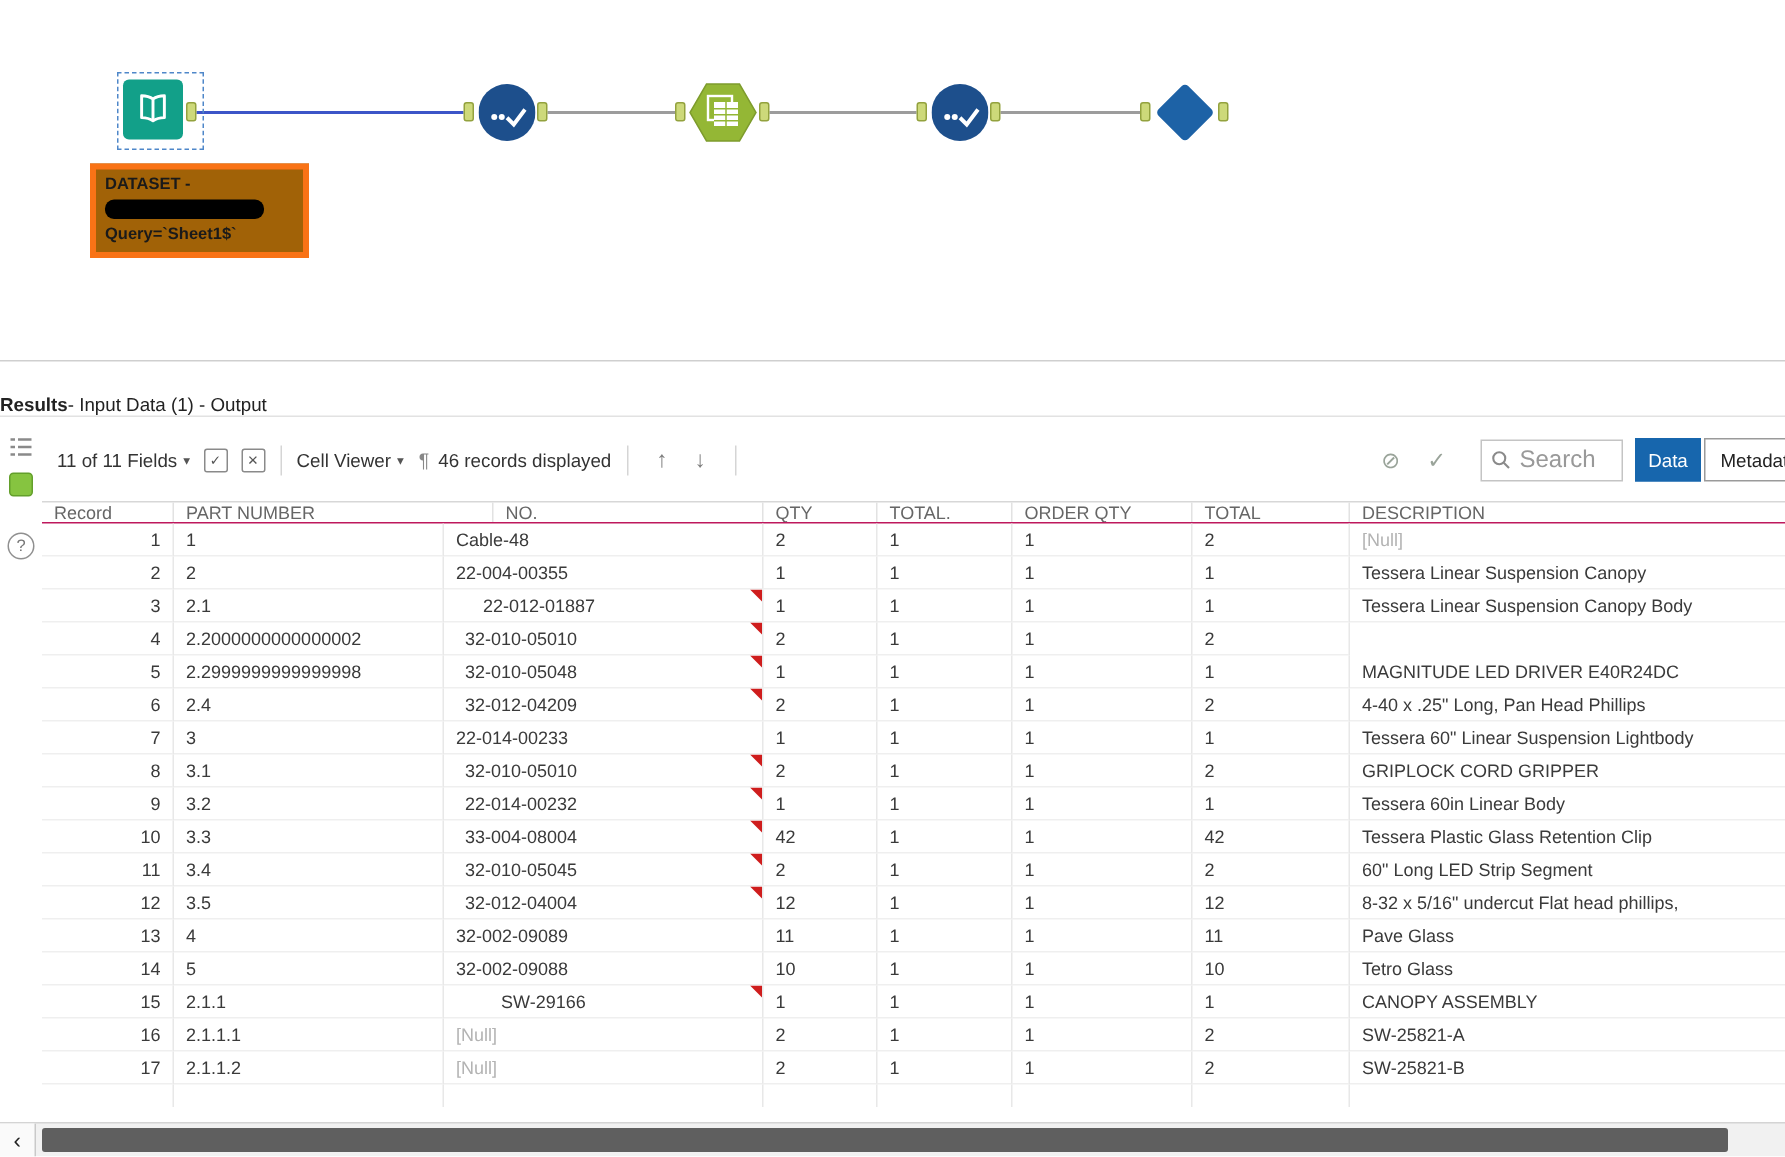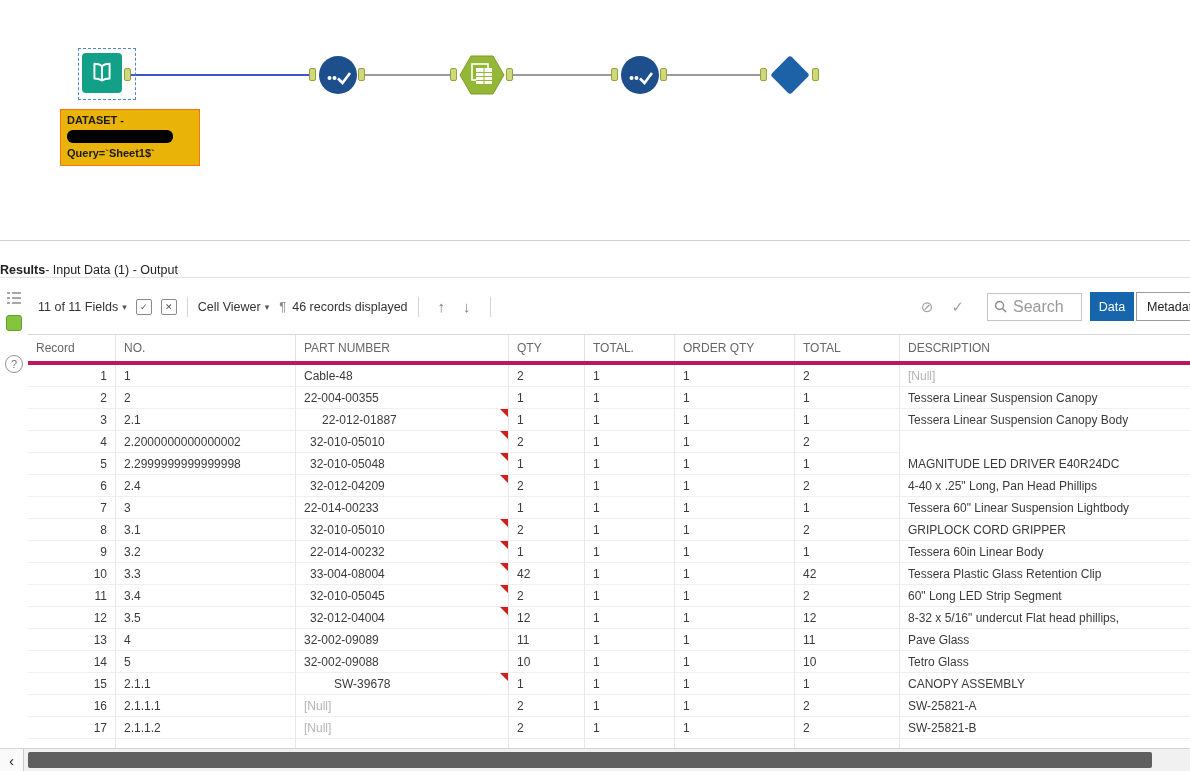--- a/index.html
+++ b/index.html
@@ -12,21 +12,21 @@
   .conn.blue{background:#3c55c8}
   .conn.gray{background:#9c9c9c}
   .tool{position:absolute;display:flex;align-items:center;justify-content:center}
   .t-input{left:82px;top:53px;width:40px;height:40px;background:#12a089;border-radius:4px}
   .t-circle{width:38px;height:38px;top:56px}
   .t-hex{left:459px;top:55px;width:46px;height:40px}
   .t-diamond{left:776px;top:61px;width:28px;height:28px;background:#1d62a6;transform:rotate(45deg);border-radius:3px;display:grid;grid-template-columns:10px 10px;grid-template-rows:10px 10px;gap:3px;place-content:center}
   .t-diamond span{background:#fff;border-radius:1px}
   .sel-box{position:absolute;left:78px;top:48px;width:56px;height:50px;border:1px dashed #4f87c9}
   .anchor{position:absolute;width:7px;height:13px;background:#cdd97a;border:1px solid #93a23e;border-radius:2px;box-sizing:border-box;top:68px}
-  .annotation{position:absolute;left:60px;top:109px;width:126px;background:#eab308;border:1px solid #f97316;padding:3px 6px;font-size:11px;line-height:1.4;color:#1a1a1a}
+  .annotation{position:absolute;left:60px;top:109px;width:126px;background:#a16207;border:4px solid #f97316;padding:3px 6px;font-size:11px;line-height:1.4;color:#1a1a1a}
   .annotation .ln{font-weight:700;white-space:nowrap}
   .redaction{width:106px;height:13px;background:#000;border-radius:6px;margin:2px 0 3px}
 
   
   .results{position:absolute;top:240px;left:0;right:0;bottom:0;border-top:1px solid #cfcfcf;background:#fff}
   .r-title{position:absolute;top:0;left:0;right:0;height:37px;display:flex;align-items:flex-end;padding-left:0;font-size:12.5px;color:#222;border-bottom:1px solid #e2e2e2;box-sizing:border-box}
   .r-title .b{font-weight:700}
   .r-body{position:absolute;top:38px;left:0;right:0;bottom:23px;display:flex}
   .side{width:28px;flex:0 0 auto;display:flex;flex-direction:column;align-items:center;padding-top:12px;gap:10px}
   .side .green-anchor{width:16px;height:16px;background:#86c440;border:1px solid #639f2b;border-radius:3px;box-sizing:border-box}
@@ -43,21 +43,21 @@
   .mut{font-size:15px;color:#9aa49a;margin:0 9px}
   .push{margin-left:auto}
   .search{display:flex;align-items:center;border:1px solid #c4c4c4;height:28px;width:95px;padding:0 6px;gap:4px;box-sizing:border-box;background:#fff;margin-left:14px;flex:0 0 auto}
   .search input{border:0;outline:0;width:62px;font-size:16px;color:#333;font-family:inherit;background:transparent}
   .search input::placeholder{color:#999}
   .tab{height:29px;display:flex;align-items:center;font-size:12.5px;box-sizing:border-box;flex:0 0 auto;justify-content:center}
   .tab.data{background:#1766ad;color:#fff;width:44px;border:1px solid #1766ad;margin-left:8px}
   .tab.meta{background:#fff;color:#222;width:72px;border:1px solid #9a9a9a;margin-left:2px;margin-right:-18px;justify-content:flex-start;padding-left:10px}
 
   .grid{flex:1;min-height:0;overflow:hidden;font-size:12px;color:#3a3a3a}
-  .g-head{display:flex;height:31px;border-top:1px solid #d7d7d7;border-bottom:4px solid #be185d;color:#666;box-sizing:border-box}
+  .g-head{display:flex;height:15px;border-top:1px solid #d7d7d7;border-bottom:1px solid #be185d;color:#666;box-sizing:border-box}
   .hc{padding:0 8px;box-sizing:border-box;border-right:1px solid #e2e2e2;display:flex;align-items:center;flex:0 0 auto;overflow:hidden;white-space:nowrap}
   .g-row{display:flex;height:22px;flex:0 0 auto}
   .gc{position:relative;padding:0 8px;box-sizing:border-box;border-right:1px solid #e8e8e8;border-bottom:1px solid #efefef;display:flex;align-items:center;flex:0 0 auto;white-space:nowrap;overflow:hidden}
   .gc.right{justify-content:flex-end}
   .gc.null span{color:#b3b3b3}
   .g-row.filler{height:15px}
   .g-row.filler .gc{border-bottom:0}
   .flag{position:absolute;top:0;right:0;width:0;height:0;border-top:8px solid #cf1d1d;border-left:8px solid transparent}
   .c0{width:88px}.c1{width:180px}.c2{width:213px}.c3{width:76px}.c4{width:90px}.c5{width:120px}.c6{width:105px}
   .c7{flex:1 1 auto;border-right:0}
@@ -192,22 +192,22 @@
             </span>
             <input placeholder="Search" style="">
           </span>
           <span class="tab data">Data</span>
           <span class="tab meta">Metadata</span>
         </div>
 
         <div class="grid">
           <div class="g-head">
               <div class="hc c0">Record</div>
+              <div class="hc c2">PART NUMBER</div>
               <div class="hc c1">NO.</div>
-              <div class="hc c2">PART NUMBER</div>
               <div class="hc c3">QTY</div>
               <div class="hc c4">TOTAL.</div>
               <div class="hc c5">ORDER QTY</div>
               <div class="hc c6">TOTAL</div>
               <div class="hc c7">DESCRIPTION</div>
             </div>
           <div class="g-body">
               <div class="g-row">
                 <div class="gc c0 right">
                   <span>1</span>
@@ -580,21 +580,21 @@
               </div>
               <div class="g-row">
                 <div class="gc c0 right">
                   <span>15</span>
                 </div>
                 <div class="gc c1">
                   <span>2.1.1</span>
                 </div>
                 <div class="gc c2" style="padding-left: 38px;">
                   <span class="flag"></span>
-                  <span>SW-39678</span>
+                  <span>SW-29166</span>
                 </div>
                 <div class="gc c3">
                   <span>1</span>
                 </div>
                 <div class="gc c4">
                   <span>1</span>
                 </div>
                 <div class="gc c5">
                   <span>1</span>
                 </div>

